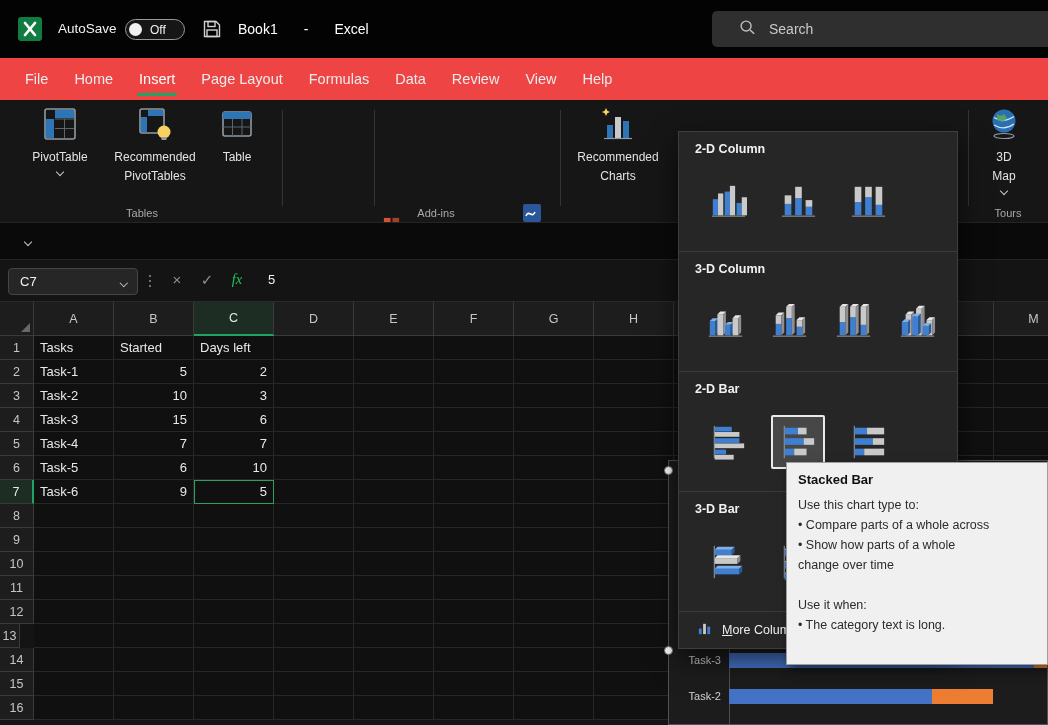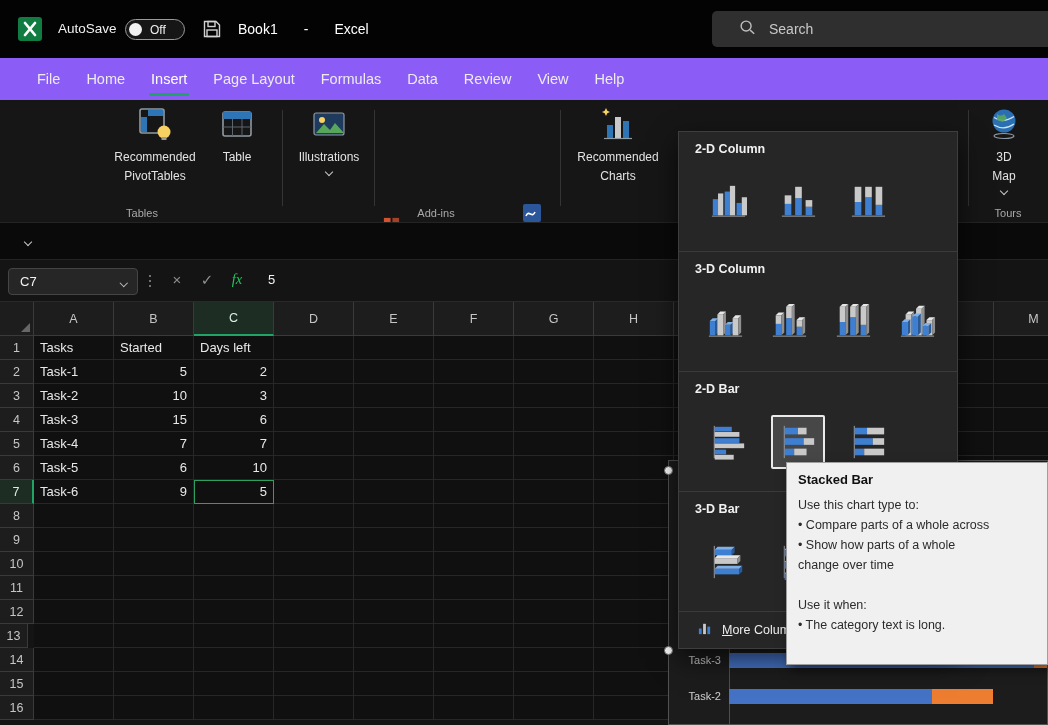--- a/index.html
+++ b/index.html
@@ -15,22 +15,22 @@
     border-radius:11px;display:flex;align-items:center;background:#161616}
   .knob{width:13px;height:13px;border-radius:50%;background:#f0f0f0;margin-left:3px}
   .tstate{font-size:12px;color:#f0f0f0;margin-left:8px}
   .saveic{position:absolute;left:202px;top:19px;width:20px;height:20px}
   .doctitle{position:absolute;left:238px;top:21px;font-size:14px;color:#fff;display:flex;gap:26px}
   .searchbox{position:absolute;left:712px;top:11px;width:340px;height:36px;background:#2f2f2f;
     border-radius:5px;display:flex;align-items:center;padding-left:26px;gap:13px}
   .searchbox .ph{color:#c9c9c9;font-size:14px}
 
   
-  .menubar{position:absolute;left:0;top:58px;width:100%;height:42px;background:#8b5cf6;
-    display:flex;align-items:center;padding-left:24px}
+  .menubar{position:absolute;left:0;top:58px;width:100%;height:42px;background:#ef4444;
+    display:flex;align-items:center;padding-left:12px}
   .tab{padding:0 13px;font-size:14.5px;color:#ececec;height:100%;display:flex;align-items:center;position:relative}
   .tab.active{color:#fff}
   .tab.active::after{content:"";position:absolute;left:11px;right:11px;bottom:4px;height:3px;
     background:var(--green,#21A366);border-radius:2px}
 
   
   .ribbon{position:absolute;left:0;top:100px;width:100%;height:122px;background:#161616}
   .rdiv{position:absolute;top:10px;bottom:16px;width:1px;background:#343434}
   .bigbtn{position:absolute;top:4px;height:100px;display:flex;flex-direction:column;align-items:center;padding-top:3px}
   .bigbtn .ric{height:38px;display:flex;align-items:flex-start;justify-content:center}
@@ -149,20 +149,32 @@
       <div class="tab">Page Layout</div>
       <div class="tab">Formulas</div>
       <div class="tab">Data</div>
       <div class="tab">Review</div>
       <div class="tab">View</div>
       <div class="tab">Help</div>
     </nav>
 
   <div class="ribbon">
 
+    <div class="bigbtn" style="left:16px;width:88px">
+      <span class="ric">
+        <svg width="34" height="34" viewBox="0 0 34 34">
+          <rect x="2" y="2" width="30" height="30" rx="2" fill="none" stroke="#8f9aa3" stroke-width="1.6"></rect>
+          <rect x="3" y="12" width="8" height="19" fill="#2e75b6"></rect>
+          <rect x="12" y="3" width="19" height="8" fill="#2e75b6"></rect>
+          <path d="M12 12 h19 M12 21.5 h19 M21.5 12 v19" stroke="#5a6570" stroke-width="1" fill="none"></path>
+        </svg>
+      </span>
+      <span class="lbl">PivotTable</span>
+      <span class="chv"></span>
+    </div>
 
     <div class="bigbtn" style="left:104px;width:102px">
       <span class="ric">
         <svg width="34" height="34" viewBox="0 0 34 34">
           <rect x="2" y="2" width="24" height="24" rx="2" fill="none" stroke="#8f9aa3" stroke-width="1.6"></rect>
           <rect x="3" y="10" width="6" height="15" fill="#2e75b6"></rect>
           <rect x="10" y="3" width="15" height="6" fill="#2e75b6"></rect>
           <circle cx="26" cy="25" r="6.5" fill="#f7d262"></circle>
           <rect x="23.5" y="30" width="5" height="3" fill="#9b9b9b"></rect>
         </svg>
@@ -176,31 +188,20 @@
           <rect x="3" y="5" width="28" height="24" rx="2" fill="none" stroke="#8f9aa3" stroke-width="1.6"></rect>
           <rect x="3" y="5" width="28" height="7" fill="#2e75b6"></rect>
           <path d="M3 20 h28 M12.5 12 v17 M22 12 v17" stroke="#5a6570" stroke-width="1" fill="none"></path>
         </svg>
       </span>
       <span class="lbl">Table</span>
     </div>
 
     <div class="rdiv" style="left:282px"></div>
 
-    <div class="bigbtn" style="left:286px;width:86px">
-      <span class="ric">
-        <svg width="34" height="34" viewBox="0 0 34 34">
-          <rect x="2" y="6" width="30" height="22" rx="2" fill="#1e3a5c" stroke="#8f9aa3" stroke-width="1.2"></rect>
-          <circle cx="10" cy="13" r="3" fill="#f7d262"></circle>
-          <path d="M4 26 l8 -9 6 6 5 -7 9 10 z" fill="#57a65a"></path>
-        </svg>
-      </span>
-      <span class="lbl">Illustrations</span>
-      <span class="chv"></span>
-    </div>
 
     <div class="rdiv" style="left:374px"></div>
 
     <div class="rowbtn" style="left:382px;top:113px">
       <span>
         <svg width="19" height="19" viewBox="0 0 20 20">
           <rect x="2" y="2" width="7" height="7" fill="#d35230"></rect>
           <rect x="11" y="2" width="7" height="7" fill="#d35230" opacity="0.75"></rect>
           <rect x="2" y="11" width="7" height="7" fill="#d35230" opacity="0.75"></rect>
           <path d="M14.5 11 v7 M11 14.5 h7" stroke="#eaeaea" stroke-width="1.8"></path>
@@ -522,21 +523,21 @@
       <div class="cell" style="left: 274px; top: 298px; width: 80px; height: 24px;"></div>
       <div class="cell" style="left: 354px; top: 298px; width: 80px; height: 24px;"></div>
       <div class="cell" style="left: 434px; top: 298px; width: 80px; height: 24px;"></div>
       <div class="cell" style="left: 514px; top: 298px; width: 80px; height: 24px;"></div>
       <div class="cell" style="left: 594px; top: 298px; width: 80px; height: 24px;"></div>
       <div class="cell" style="left: 674px; top: 298px; width: 80px; height: 24px;"></div>
       <div class="cell" style="left: 754px; top: 298px; width: 80px; height: 24px;"></div>
       <div class="cell" style="left: 834px; top: 298px; width: 80px; height: 24px;"></div>
       <div class="cell" style="left: 914px; top: 298px; width: 80px; height: 24px;"></div>
       <div class="cell" style="left: 994px; top: 298px; width: 80px; height: 24px;"></div>
-      <div class="hcell" style="left: 0px; top: 322px; width: 28px; height: 24px;">13</div>
+      <div class="hcell" style="left: 0px; top: 322px; width: 20px; height: 24px;">13</div>
       <div class="cell" style="left: 34px; top: 322px; width: 80px; height: 24px;"></div>
       <div class="cell" style="left: 114px; top: 322px; width: 80px; height: 24px;"></div>
       <div class="cell" style="left: 194px; top: 322px; width: 80px; height: 24px;"></div>
       <div class="cell" style="left: 274px; top: 322px; width: 80px; height: 24px;"></div>
       <div class="cell" style="left: 354px; top: 322px; width: 80px; height: 24px;"></div>
       <div class="cell" style="left: 434px; top: 322px; width: 80px; height: 24px;"></div>
       <div class="cell" style="left: 514px; top: 322px; width: 80px; height: 24px;"></div>
       <div class="cell" style="left: 594px; top: 322px; width: 80px; height: 24px;"></div>
       <div class="cell" style="left: 674px; top: 322px; width: 80px; height: 24px;"></div>
       <div class="cell" style="left: 754px; top: 322px; width: 80px; height: 24px;"></div>

